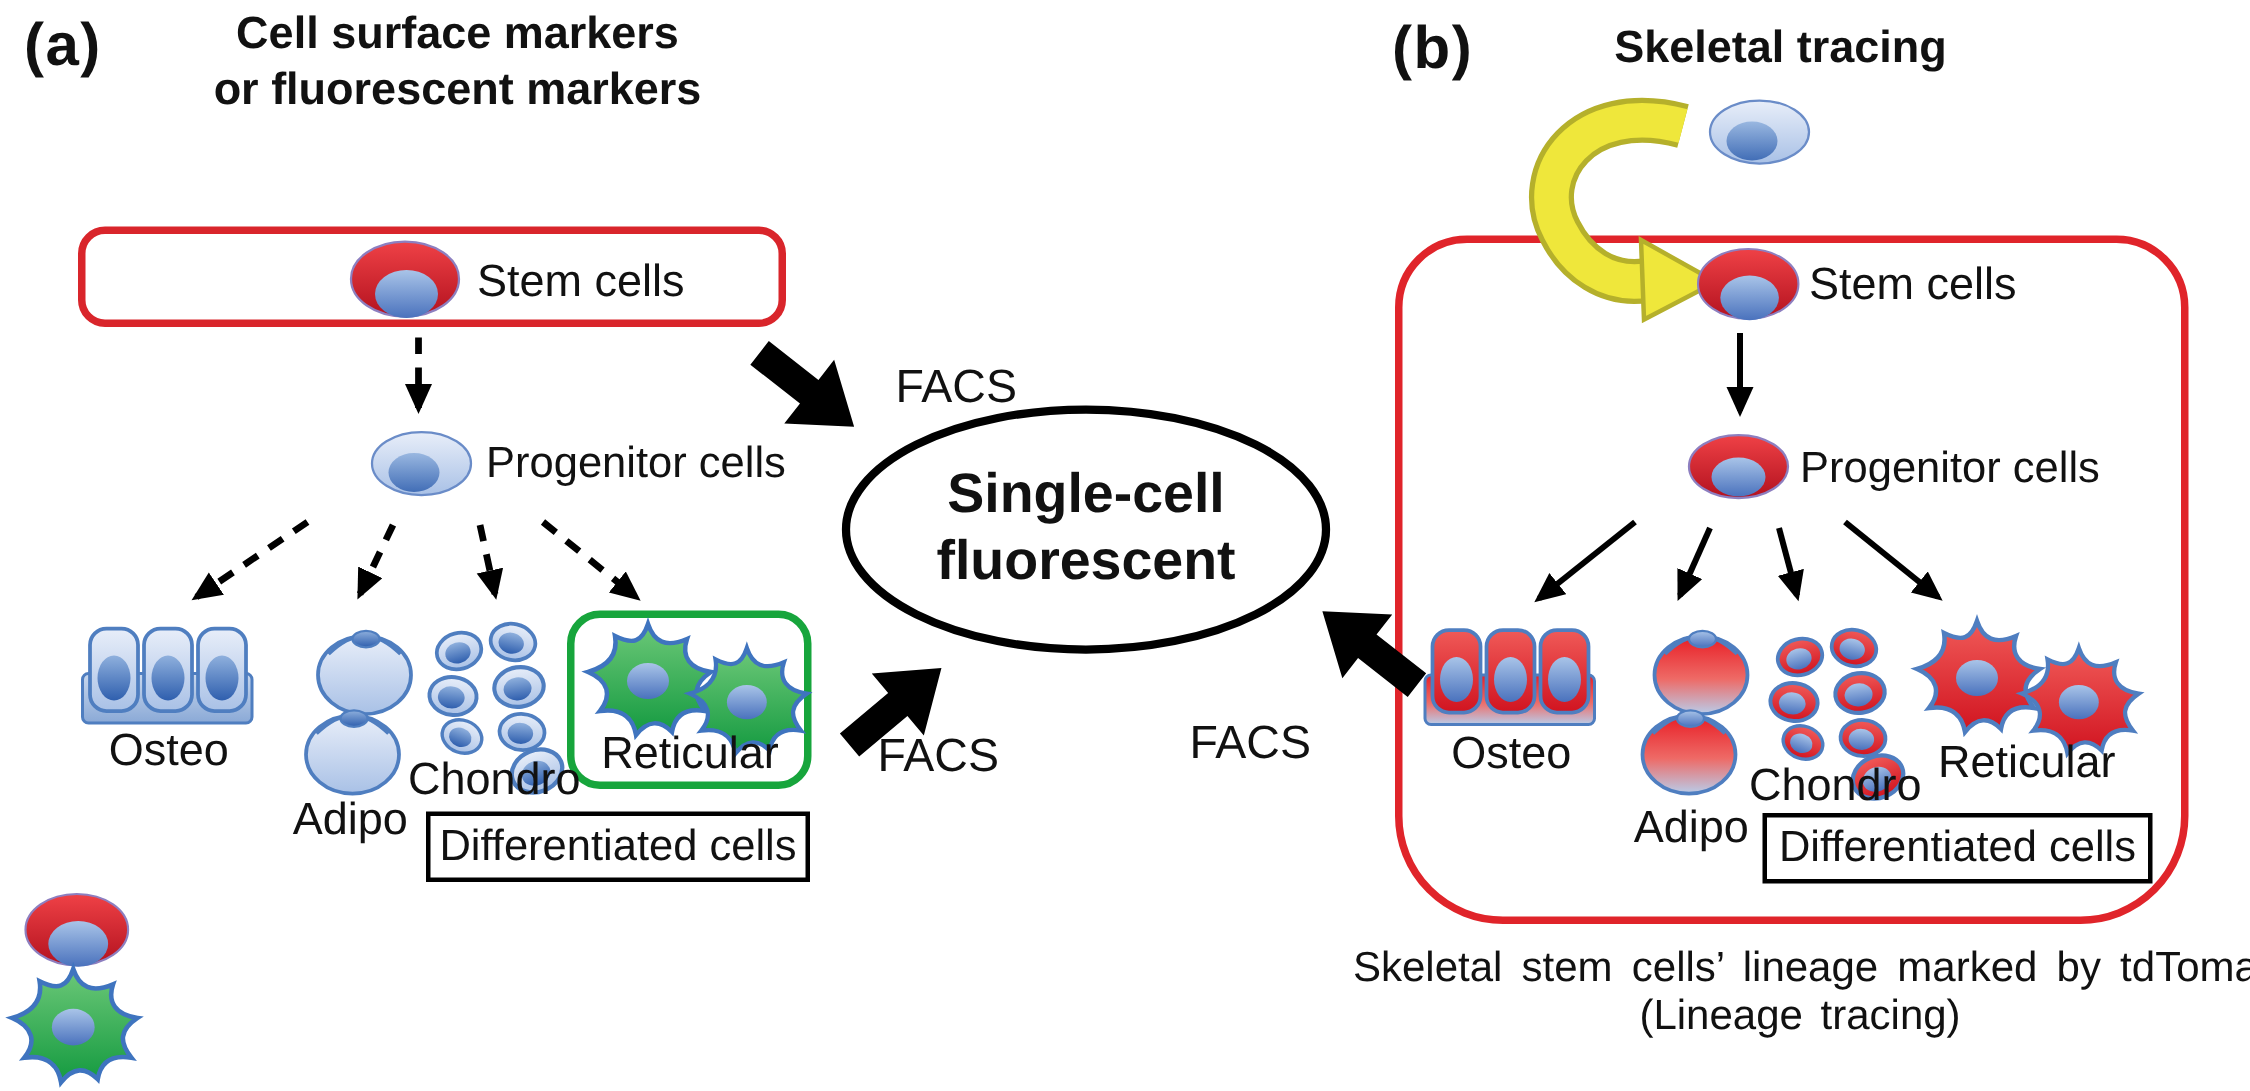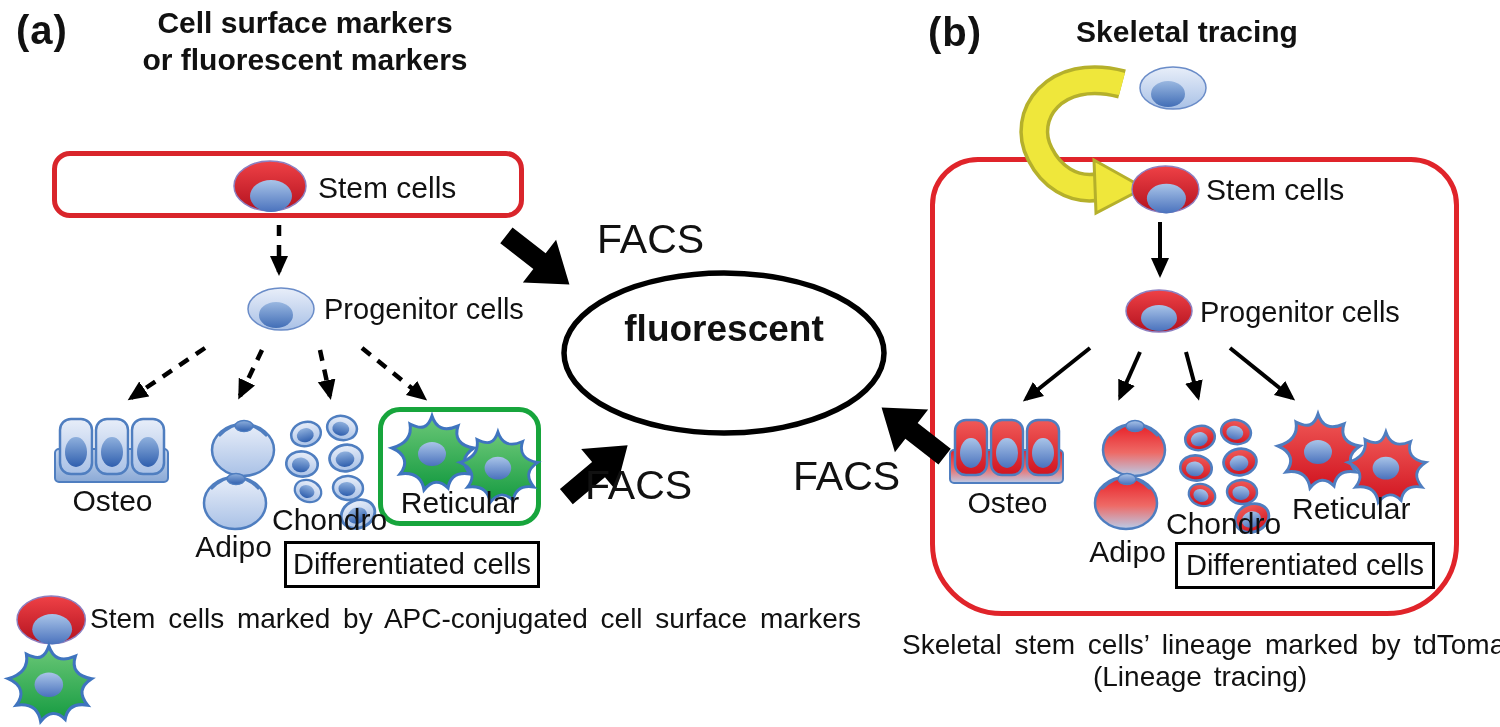--- a/index.html
+++ b/index.html
@@ -3,21 +3,21 @@
 <meta charset="utf-8">
 <style>
   html,body{margin:0;padding:0;background:#ffffff;}
   #canvas{position:relative;width:1500px;height:727px;background:#ffffff;overflow:hidden;
           font-family:"Liberation Sans",sans-serif;color:#111;}
   .abs{position:absolute;}
   .panel-label{font-size:40px;font-weight:bold;letter-spacing:1px;}
   .panel-title{font-size:30px;font-weight:bold;text-align:center;line-height:37px;}
   .cell-label{font-size:29px;white-space:nowrap;}
   .big-label{font-size:30px;white-space:nowrap;}
-  .facs{font-size:41px;white-space:nowrap;}
+  .facs{font-size:31px;white-space:nowrap;margin-top:24px;}
   .seq-title{font-size:37px;font-weight:bold;text-align:center;line-height:45px;}
   .tamoxifen{font-size:29px;font-weight:bold;white-space:nowrap;}
   .legend-text{font-size:28px;word-spacing:5px;white-space:nowrap;}
   .caption{font-size:28px;word-spacing:5px;white-space:nowrap;}
   .caption2{font-size:28px;word-spacing:4px;text-align:center;}
   .outline-box{position:absolute;box-sizing:border-box;background:transparent;}
   .red-box{border:5px solid #d9252b;border-radius:18px;}
   .red-box-big{border:5px solid #e0242a;border-radius:48px 48px 72px 72px;}
   .green-box{border:5px solid #17a53c;border-radius:22px;}
   .diff-box{border:3px solid #000;display:flex;align-items:center;justify-content:center;}
@@ -263,32 +263,32 @@
   <div class="abs big-label z3" style="left:272px;top:503px;">Chondro</div>
   <div class="abs big-label z3" style="left:380px;top:486px;width:160px;text-align:center;">Reticular</div>
   <div class="abs outline-box diff-box cell-label z3" style="left:284px;top:541px;width:256px;height:47px;">
     <span>Differentiated cells</span>
   </div>
 
   <div class="abs facs z3" style="left:597px;top:216px;">FACS</div>
   <div class="abs facs z3" style="left:585px;top:462px;">FACS</div>
   <div class="abs facs z3" style="left:793px;top:453px;">FACS</div>
   <div class="abs seq-title z3" style="left:564px;top:306px;width:320px;">
+    <div>Single-cell</div>
     <div>fluorescent</div>
   </div>
 
   <div class="abs panel-label z3" style="left:928px;top:10px;">(b)</div>
   <div class="abs panel-title z3" style="left:1062px;top:13px;width:250px;">Skeletal tracing</div>
   <div class="abs big-label z3" style="left:1206px;top:173px;">Stem cells</div>
   <div class="abs cell-label z3" style="left:1200px;top:296px;">Progenitor cells</div>
   <div class="abs big-label z3" style="left:950px;top:486px;width:115px;text-align:center;">Osteo</div>
   <div class="abs big-label z3" style="left:1080px;top:535px;width:95px;text-align:center;">Adipo</div>
   <div class="abs big-label z3" style="left:1166px;top:507px;">Chondro</div>
   <div class="abs big-label z3" style="left:1292px;top:492px;">Reticular</div>
   <div class="abs outline-box diff-box cell-label z3" style="left:1175px;top:542px;width:260px;height:47px;">
     <span>Differentiated cells</span>
   </div>
   <div class="abs caption z3" style="left:902px;top:629px;">Skeletal stem cells’ lineage marked by tdTomato</div>
   <div class="abs caption2 z3" style="left:950px;top:661px;width:500px;">(Lineage tracing)</div>
 
-  <div class="abs legend-text z3" style="left:90px;top:603px;">Stem cells marked by APC-conjugated cell surface markers</div>
 
 </div>
 
 </body></html>

